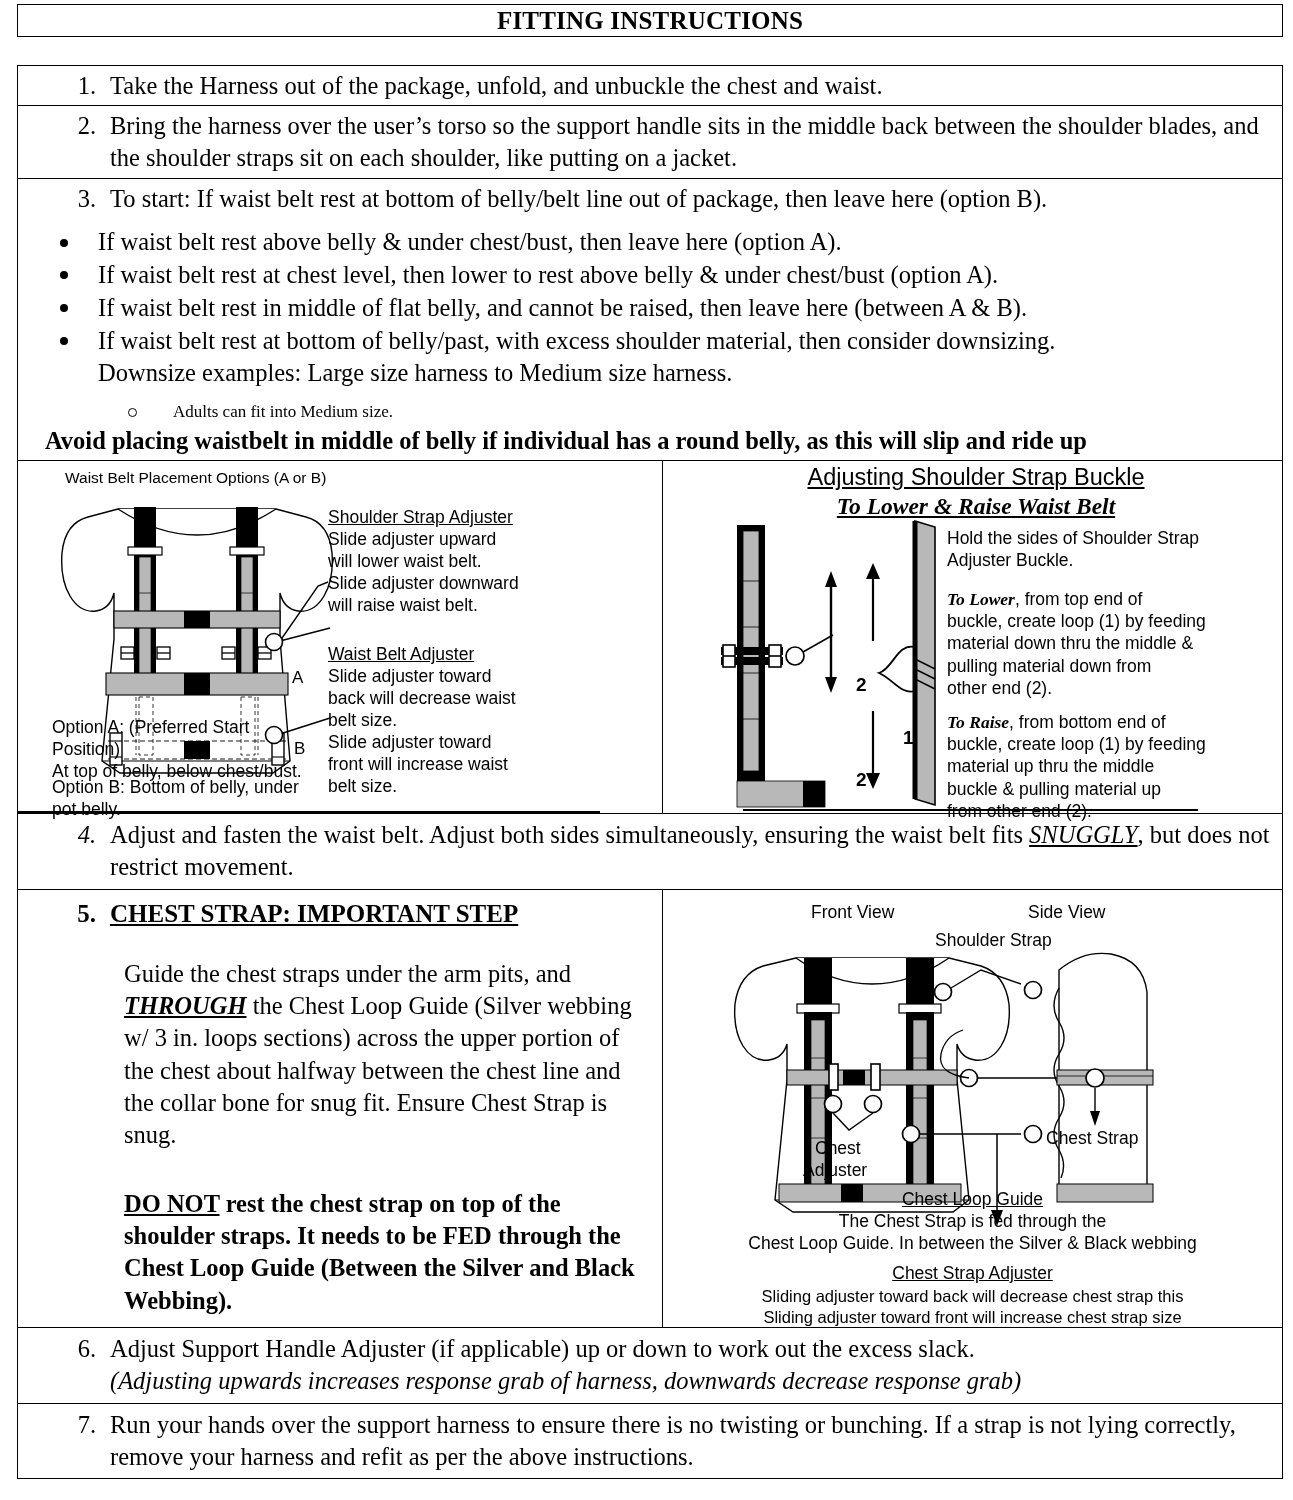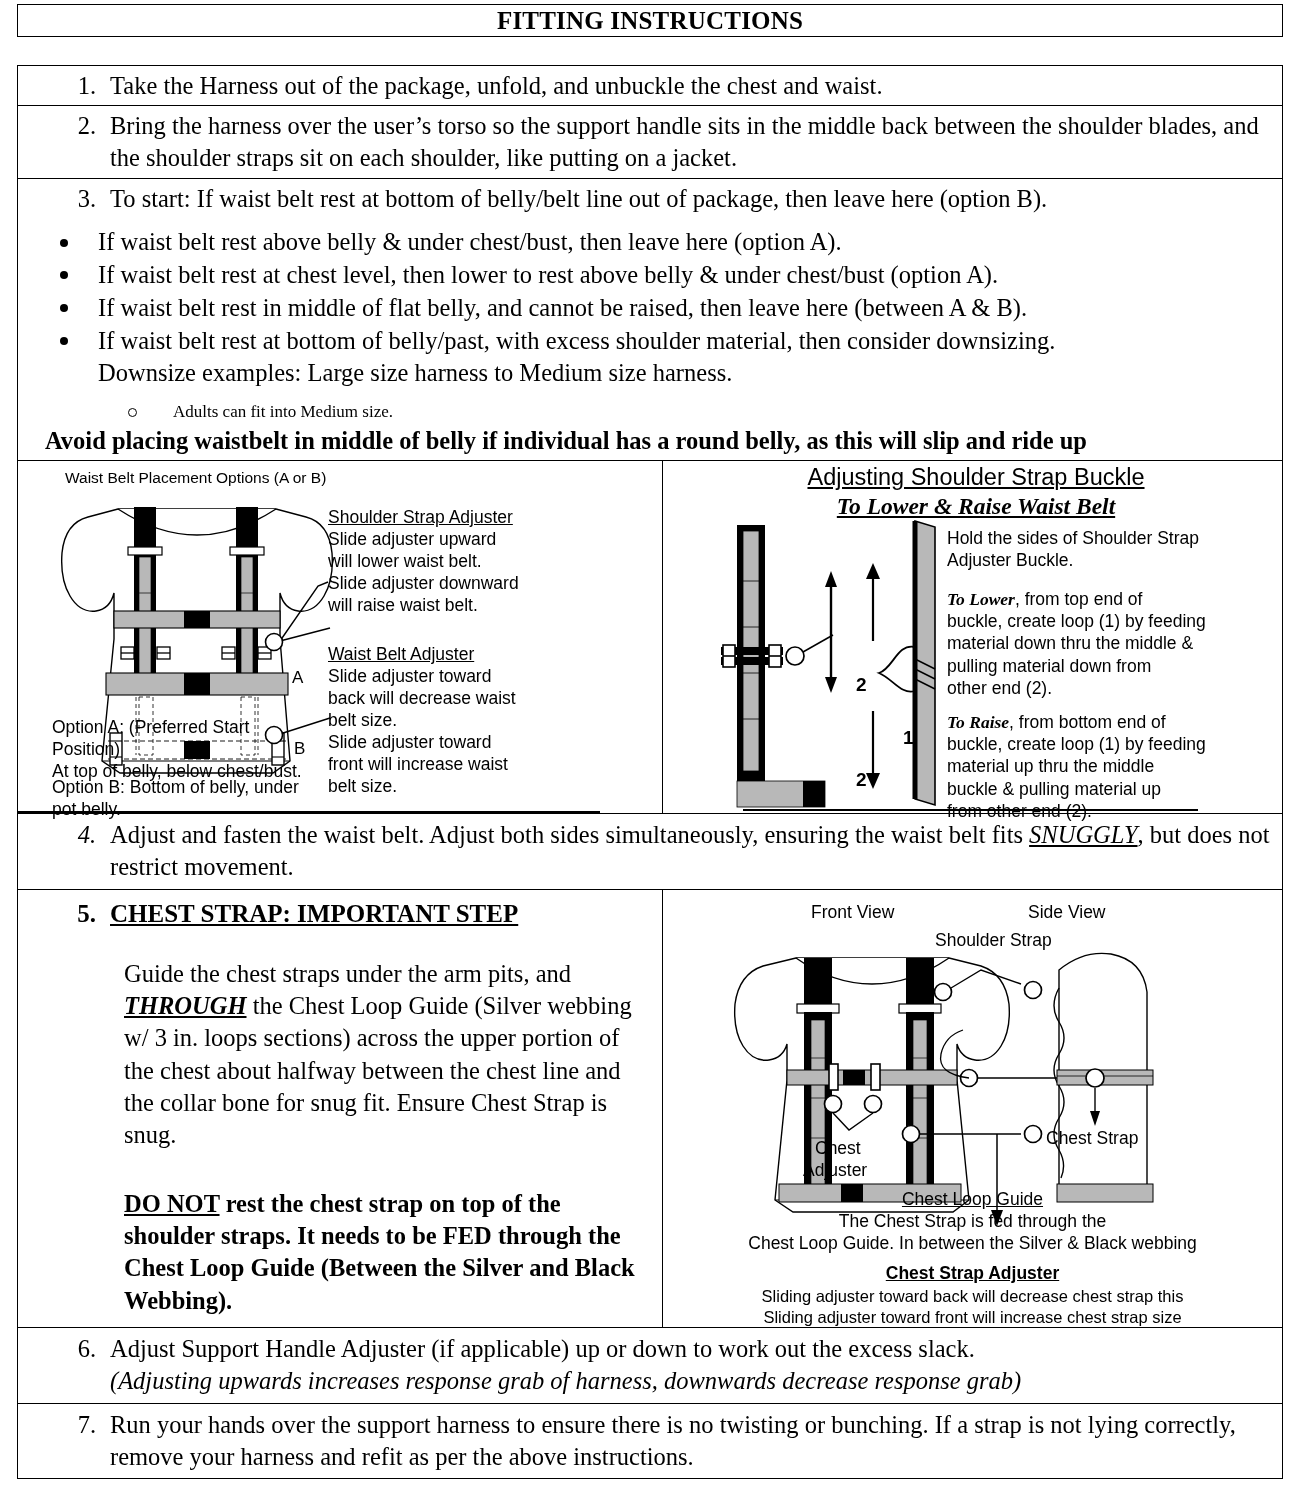--- a/index.html
+++ b/index.html
@@ -519,21 +519,21 @@
           <div class="vlbl" style="left:152px; top:248px;">Chest</div>
           <div class="vlbl" style="left:140px; top:270px;">Adjuster</div>
           <div class="vlbl" style="left:383px; top:238px;">Chest Strap</div>
 
           <div class="ctr" style="top:298px;">
             <div class="ul">Chest Loop Guide</div>
             <div>The Chest Strap is fed through the</div>
             <div>Chest Loop Guide. In between the Silver &amp; Black webbing</div>
           </div>
 
-          <div class="ctr" style="top:372px;font-weight:bold;">
+          <div class="ctr" style="top:372px;">
             <div class="ul">Chest Strap Adjuster</div>
           </div>
           <div class="small" style="top:396px;">
             <div>Sliding adjuster toward back will decrease chest strap this</div>
             <div>Sliding adjuster toward front will increase chest strap size</div>
           </div>
         </div>
       </div>
     </div>
 

